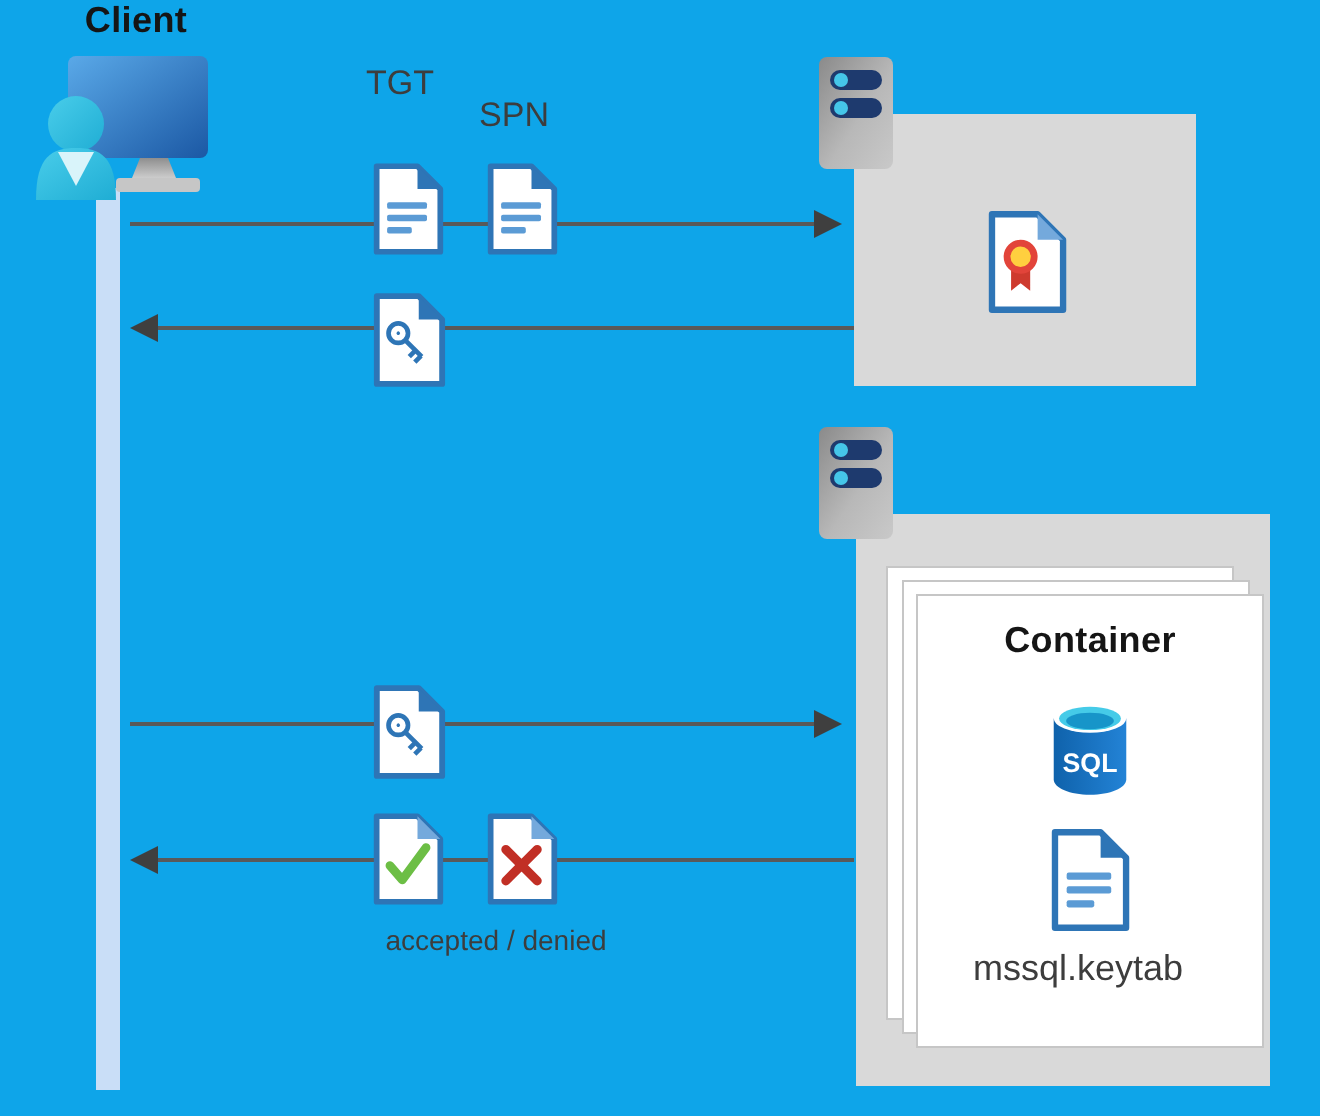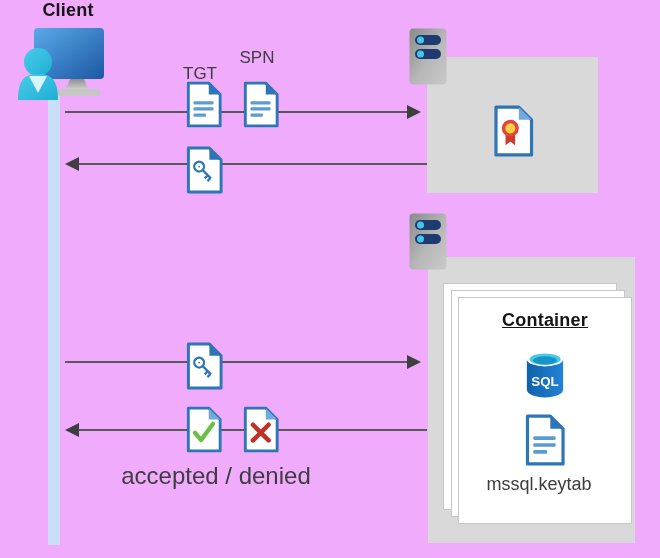--- a/index.html
+++ b/index.html
@@ -1,17 +1,17 @@
 <!DOCTYPE html>
 <html><head>
 <meta charset="utf-8">
 <style>
   html,body{margin:0;padding:0;background:#fff;}
   #stage{
-    position:relative;width:660px;height:558px;background:#f0abfc;
+    position:relative;width:660px;height:558px;background:#0ea5e9;
     font-family:"Liberation Sans",sans-serif;overflow:hidden;
   }
   .abs{position:absolute;}
   .heading{font-weight:bold;font-size:18px;color:#151515;letter-spacing:.2px;}
   .plain{font-size:17px;color:#3d3d3d;}
   .center{text-align:center;}
   
   #lifeline{left:48px;top:94px;width:12px;height:451px;background:#c9def7;z-index:1;}
   
   .aline{height:2px;background:#595959;z-index:2;}
@@ -73,21 +73,21 @@
 
   <div class="abs ahead left" style="left:65px;top:157px;"></div>
   <div class="abs aline" style="left:79px;top:163px;width:348px;"></div>
 
   <div class="abs aline" style="left:65px;top:361px;width:344px;"></div>
   <div class="abs ahead right" style="left:407px;top:355px;"></div>
 
   <div class="abs ahead left" style="left:65px;top:423px;"></div>
   <div class="abs aline" style="left:79px;top:429px;width:348px;"></div>
 
-  <div class="abs plain center label" style="left:164px;top:64px;width:72px;">TGT</div>
+  <div class="abs plain center label" style="left:164px;top:32px;width:72px;">TGT</div>
   <div class="abs plain center label" style="left:221px;top:48px;width:72px;">SPN</div>
 
   <svg class="abs icon" style="left:185px;top:81px;" width="38" height="47" viewBox="0 0 40 49">
     <path d="M3.5 2 H25 L37 14 V47 H3.5 Z" fill="#fff" stroke="#2E75B6" stroke-width="3" stroke-linejoin="round"></path>
     <path d="M25 2 L25 14 L37 14 Z" fill="#2E75B6"></path>
     <rect x="9" y="21" width="21" height="3.4" rx="1" fill="#5B9BD5"></rect>
     <rect x="9" y="27.5" width="21" height="3.4" rx="1" fill="#5B9BD5"></rect>
     <rect x="9" y="34" width="13" height="3.4" rx="1" fill="#5B9BD5"></rect>
   </svg>
 
@@ -128,21 +128,21 @@
     <path d="M25 2 L25 14 L37 14 Z" fill="#74A9DC"></path>
     <path d="M10.5 28 L17 35.5 L29.5 18.5" stroke="#6CBE45" stroke-width="4.6" fill="none" stroke-linecap="round" stroke-linejoin="round"></path>
   </svg>
 
   <svg class="abs icon" style="left:242px;top:406px;" width="38" height="47" viewBox="0 0 40 49">
     <path d="M3.5 2 H25 L37 14 V47 H3.5 Z" fill="#fff" stroke="#2E75B6" stroke-width="3" stroke-linejoin="round"></path>
     <path d="M25 2 L25 14 L37 14 Z" fill="#74A9DC"></path>
     <path d="M11.5 19.5 L28 36 M28 19.5 L11.5 36" stroke="#C12F25" stroke-width="4.8" fill="none" stroke-linecap="round"></path>
   </svg>
 
-  <div class="abs plain center label" style="left:116px;top:462px;width:200px;font-size:24px;">accepted / denied</div>
+  <div class="abs plain center label" style="left:148px;top:462px;width:200px;font-size:14px;">accepted / denied</div>
 
   <div class="abs graybox" style="left:427px;top:57px;width:171px;height:136px;"></div>
 
   <svg class="abs icon" style="left:409px;top:28px;" width="38" height="57" viewBox="0 0 38 57">
     <rect x="0.5" y="0.5" width="37" height="56" rx="4" fill="url(#gsrv)"></rect>
     <rect x="6" y="7" width="26" height="10" rx="5" fill="#1E3A6E"></rect>
     <circle cx="11.5" cy="12" r="3.5" fill="#45C6E9"></circle>
     <rect x="6" y="21" width="26" height="10" rx="5" fill="#1E3A6E"></rect>
     <circle cx="11.5" cy="26" r="3.5" fill="#45C6E9"></circle>
   </svg>
@@ -163,21 +163,21 @@
     <circle cx="11.5" cy="26" r="3.5" fill="#45C6E9"></circle>
   </svg>
 
 
   <div class="abs graybox" style="left:428px;top:257px;width:207px;height:286px;"></div>
 
   <div class="abs page" style="left:443px;top:283px;width:174px;height:227px;z-index:1;"></div>
   <div class="abs page" style="left:451px;top:290px;width:174px;height:227px;z-index:2;"></div>
   <div class="abs page" style="left:458px;top:297px;width:174px;height:227px;z-index:3;"></div>
 
-  <div class="abs heading center label" style="left:458px;top:310px;width:174px;text-decoration:underline;">Container</div>
+  <div class="abs heading center label" style="left:458px;top:310px;width:174px;">Container</div>
 
   <svg class="abs icon" style="left:524px;top:350px;" width="42" height="49" viewBox="0 0 44 50">
     <path d="M3 9 V41 C3 45.4 11.5 49 22 49 C32.5 49 41 45.4 41 41 V9 Z" fill="url(#gsql)"></path>
     <ellipse cx="22" cy="9" rx="19" ry="7.5" fill="#ffffff"></ellipse>
     <ellipse cx="22" cy="9" rx="16.2" ry="6.1" fill="#45CBE8"></ellipse>
     <ellipse cx="22" cy="10.3" rx="12.5" ry="4.3" fill="#1795C9"></ellipse>
     <text x="22" y="37" text-anchor="middle" font-size="14" font-weight="bold" fill="#ffffff" font-family="Liberation Sans, sans-serif">SQL</text>
   </svg>
 
   <svg class="abs icon" style="left:523px;top:414px;" width="44" height="52" viewBox="0 0 40 49">

